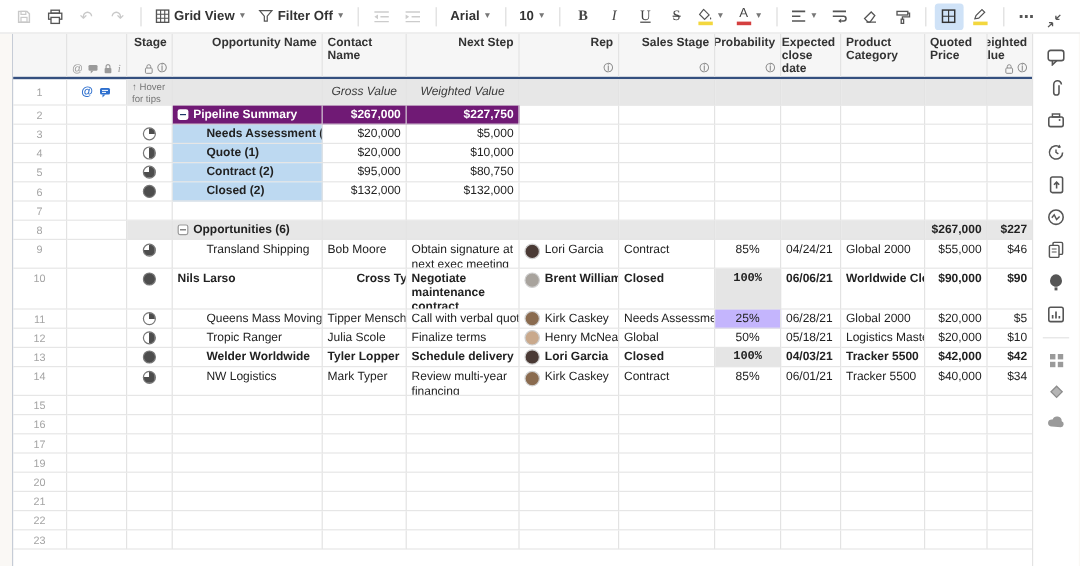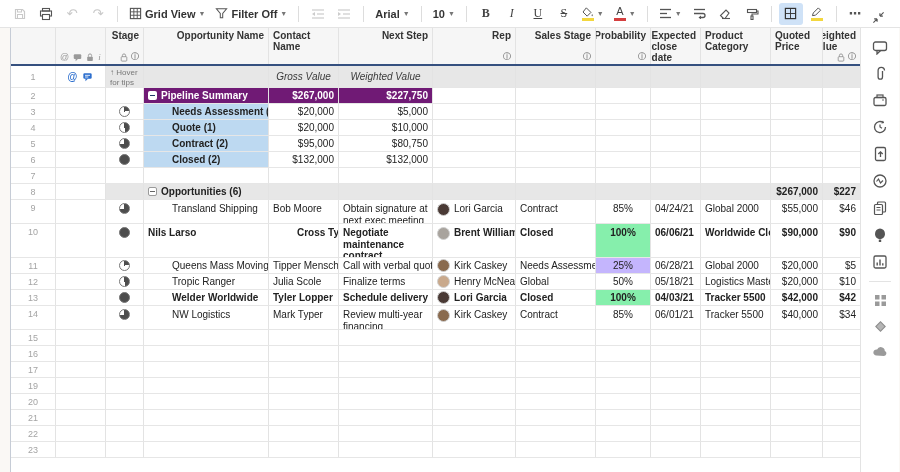--- a/index.html
+++ b/index.html
@@ -44,21 +44,21 @@
   .num { justify-content:center; color:#a4a4a4; font-size:9px; border-right:1px solid #e3e3e3; }
   .h16 { height:16px; } .h22 { height:22px; } .h24 { height:24px; } .h34 { height:34px; }
   .top .c { align-items:flex-start; padding-top:3px; }
   .wrap { white-space:normal; line-height:1.15; }
   .rt { justify-content:flex-end; text-align:right; }
   .ct { justify-content:center; text-align:center; }
   .it { font-style:italic; color:#3a3a3a; }
   .band { background:#e7e7e7; }
   .navy { background:#701a75; color:#fff; font-weight:bold; }
   .lblue { background:#bdd9f1; font-weight:bold; }
-  .green { background:#86efac; }
+  .green { background:#e5e5e5;font-family:Liberation Mono, monospace; }
   .pink  { background:#c4b5fd; }
   .boldrow .c { font-weight:bold; }
   .indent1 { padding-left:28px; }
   .secname { font-weight:bold; gap:4px; }
   .totalcell { font-weight:bold; }
 
   
   .hdr { height:36px; background:#f6f6f6; }
   .hdr .c { border-bottom:none; padding:2px 4px; }
   .hc { flex-direction:column; align-items:flex-end; justify-content:space-between;

